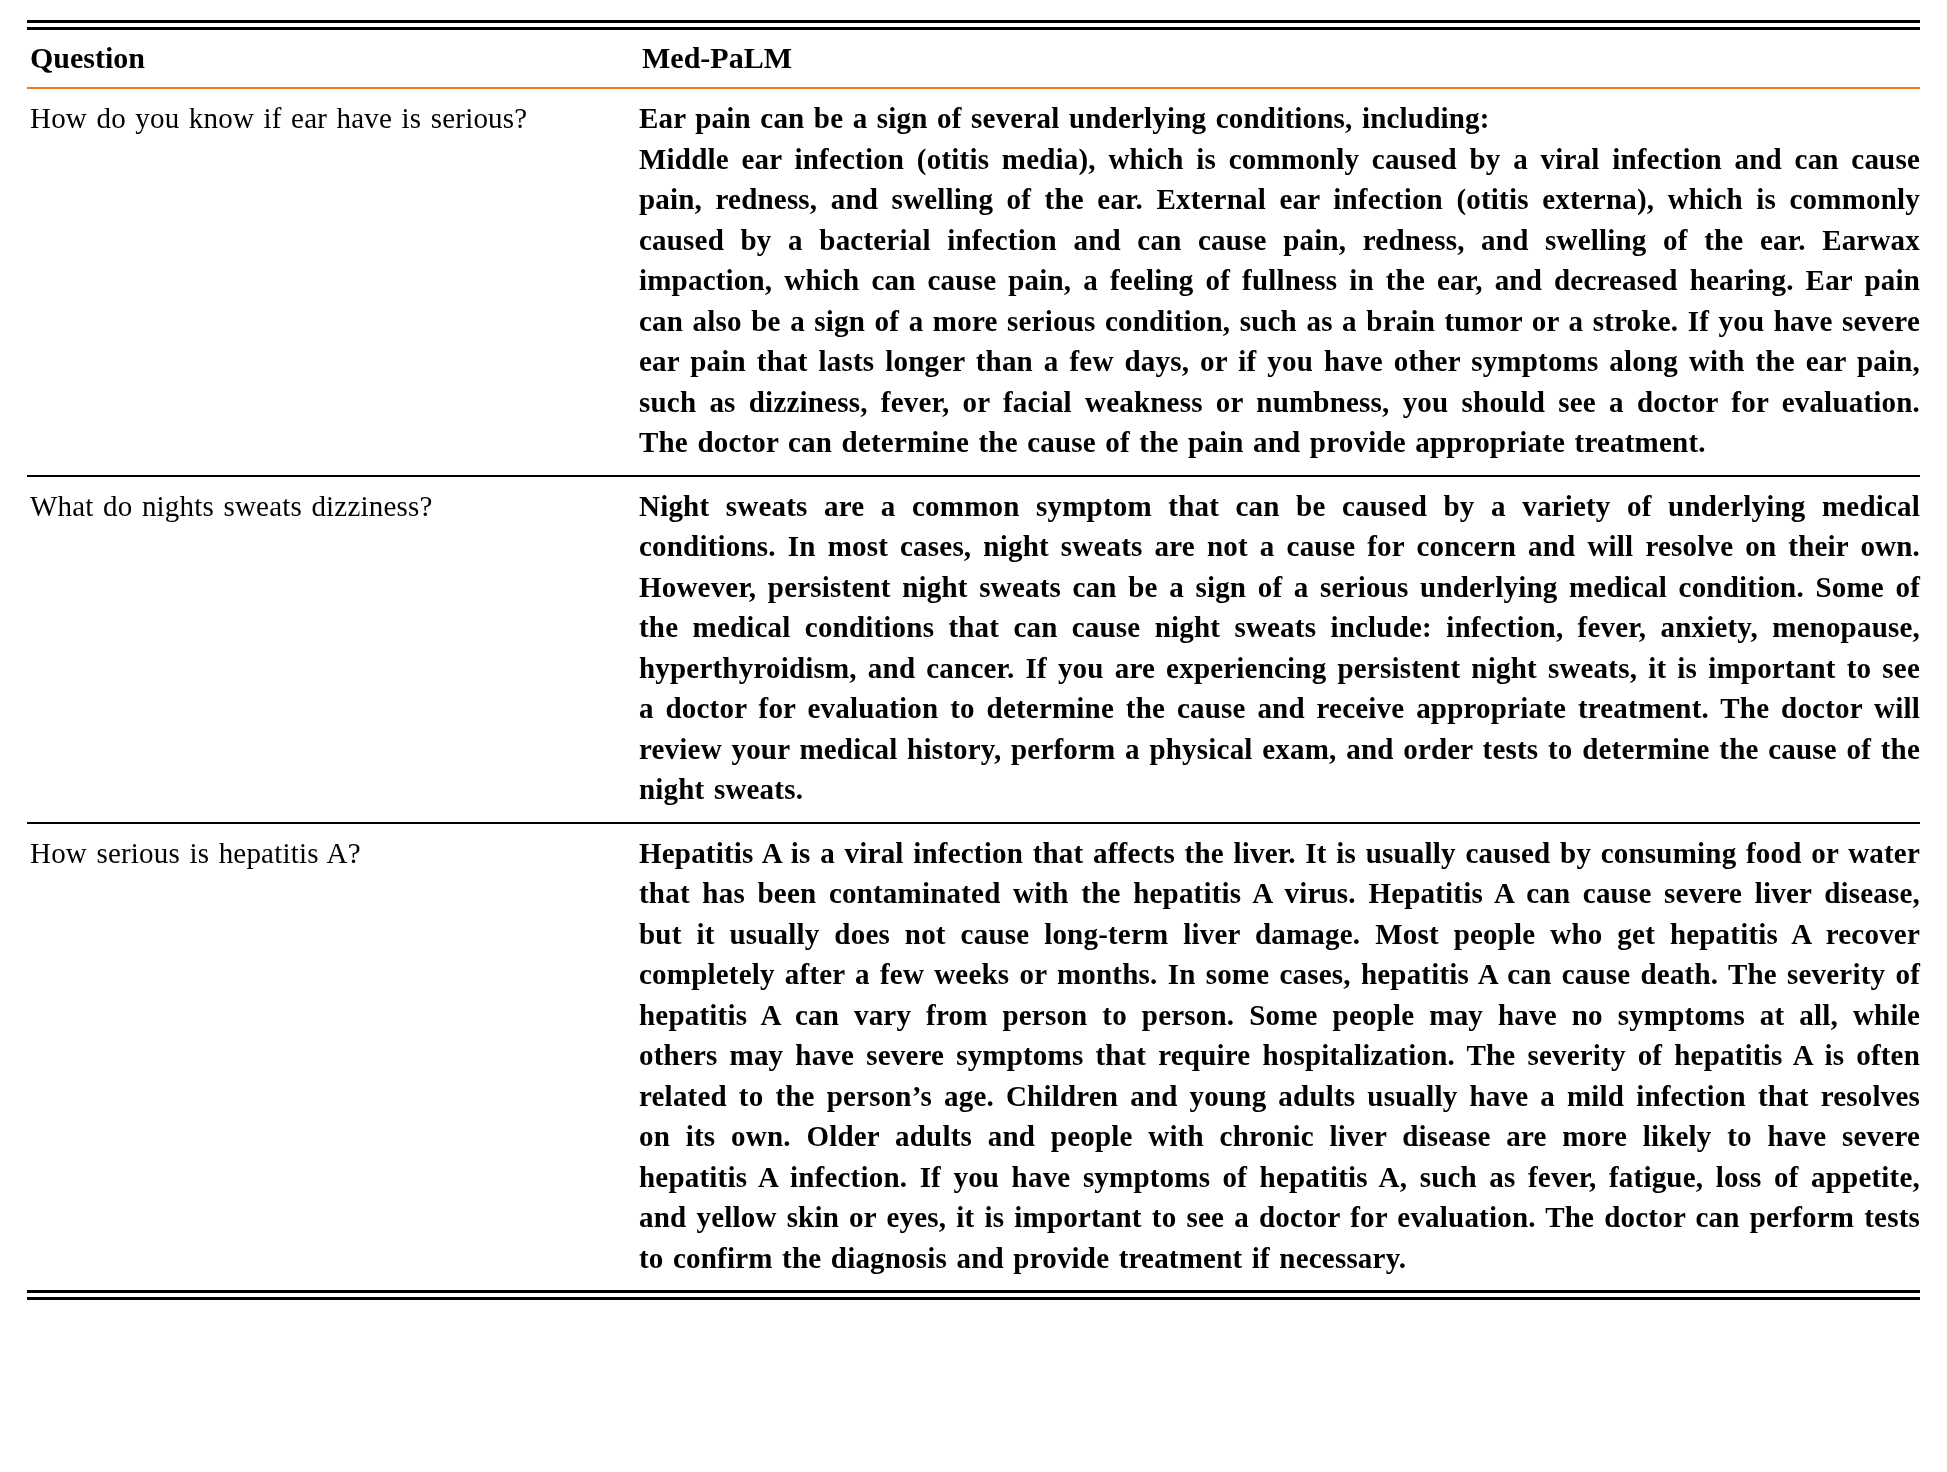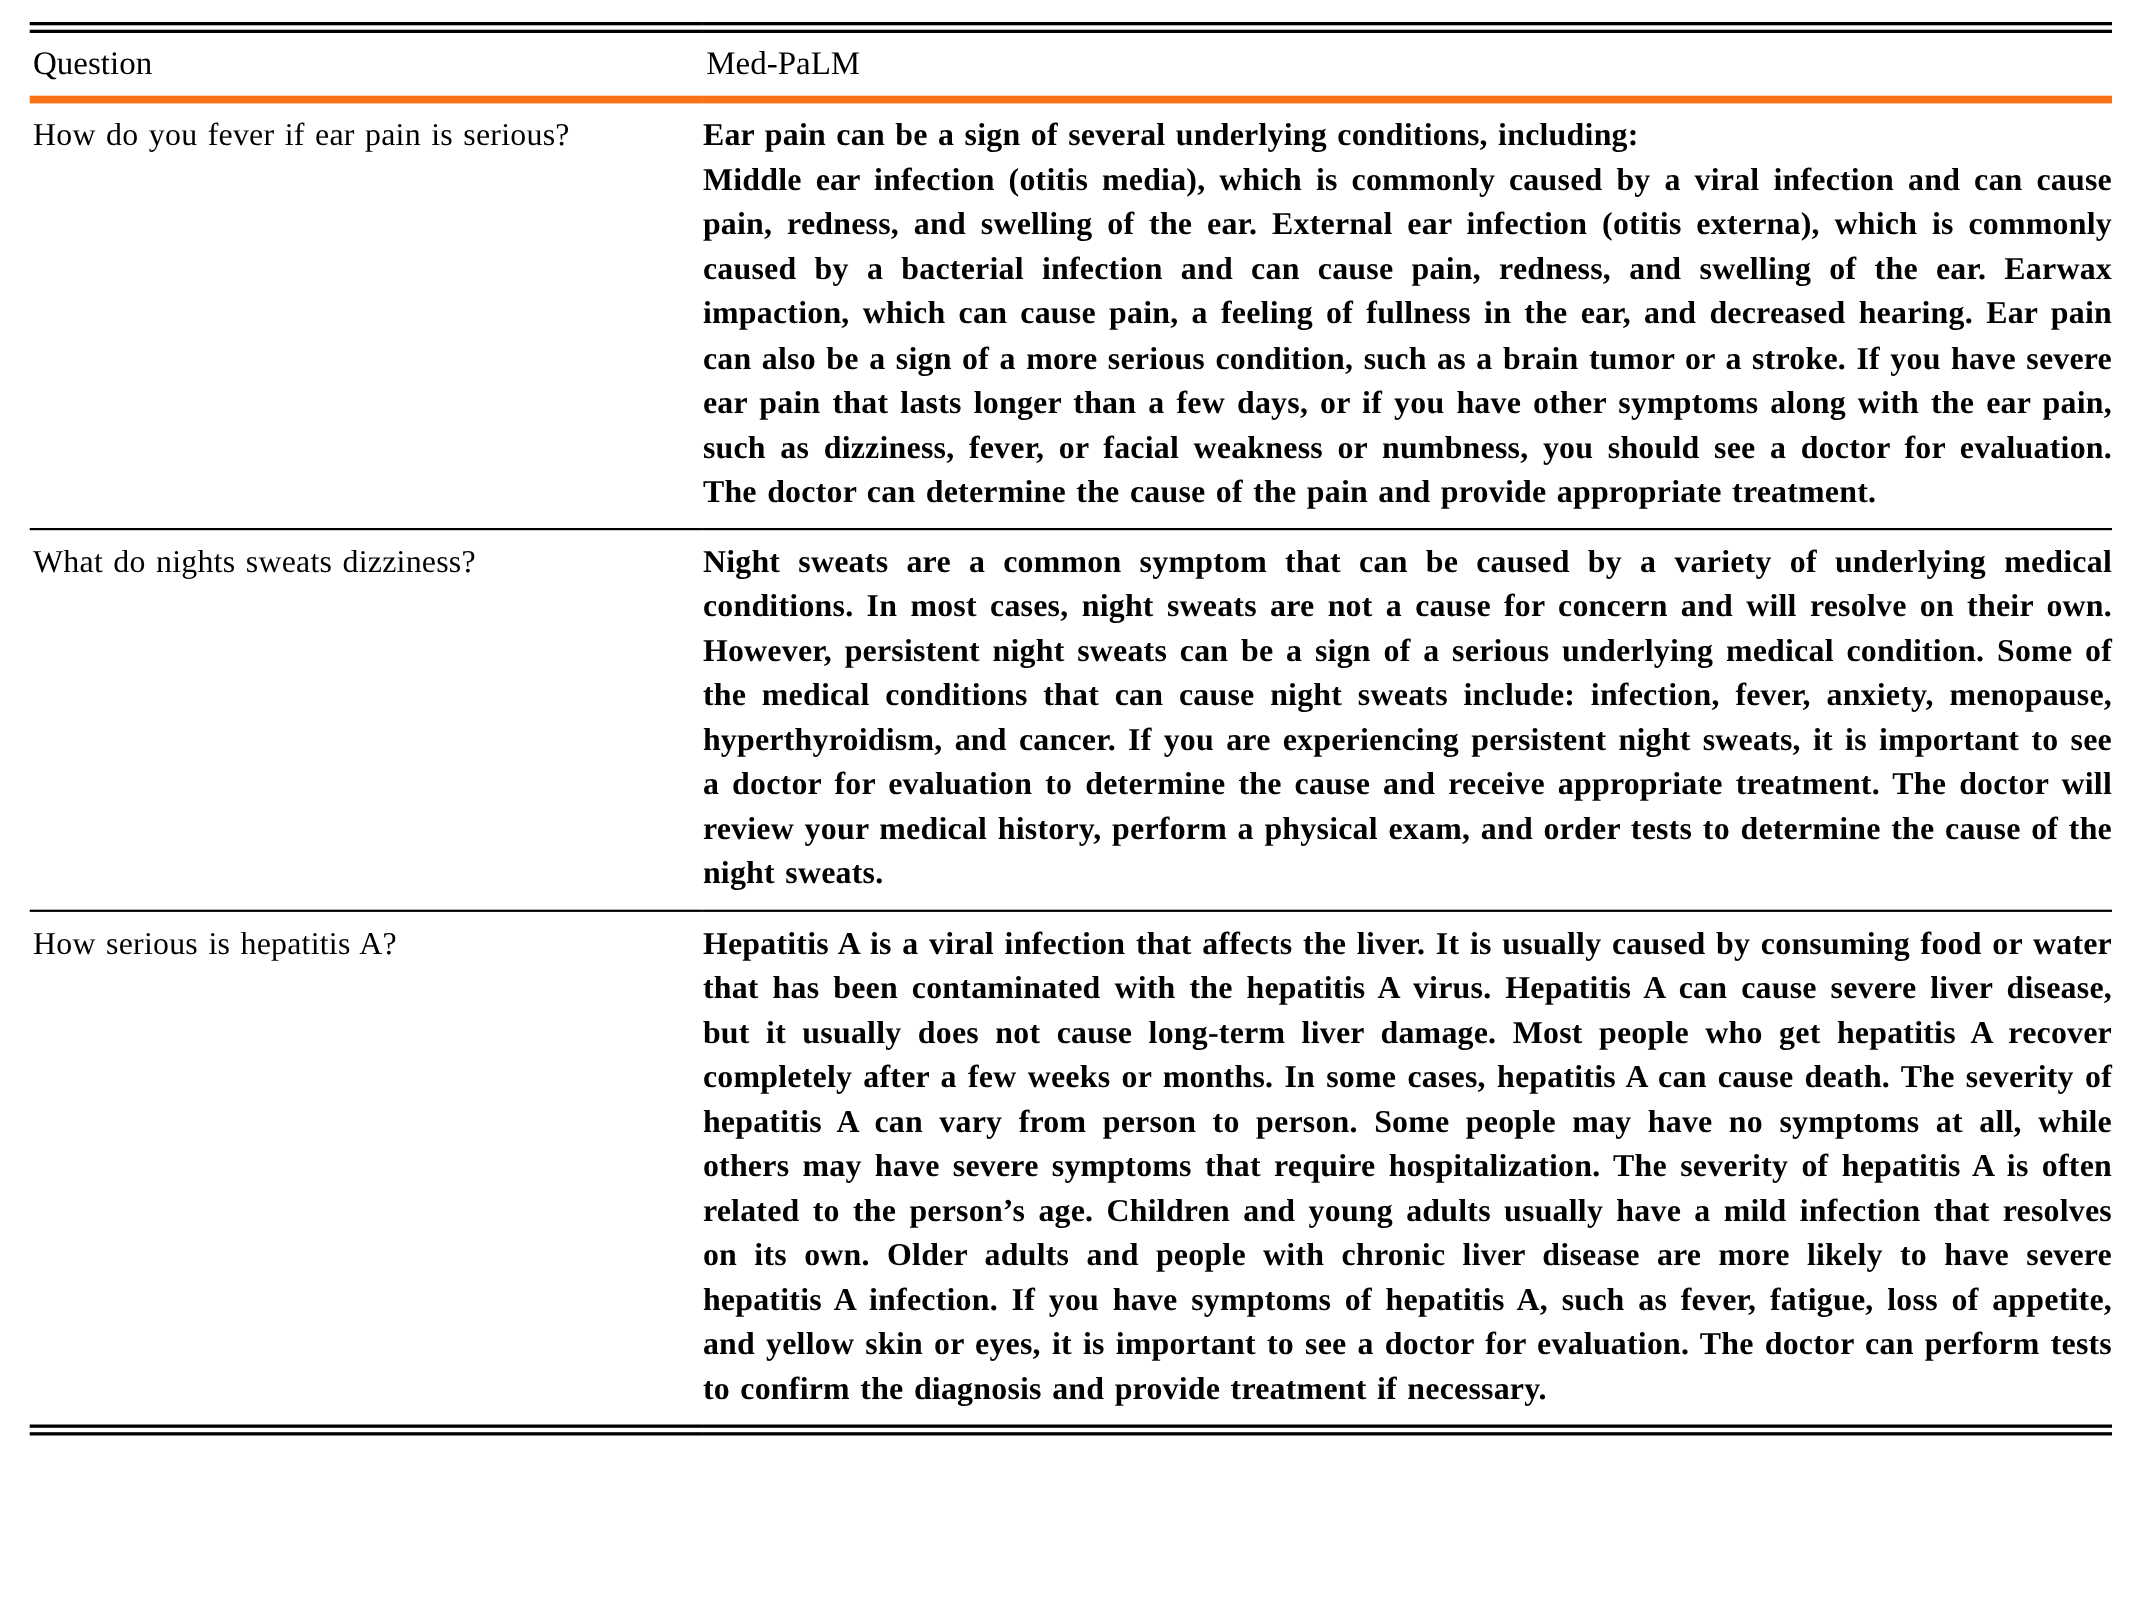--- a/index.html
+++ b/index.html
@@ -23,25 +23,25 @@
     table-layout: fixed;
     border-top: 10px double #000000;
     border-bottom: 10px double #000000;
   }
   col.col-question { width: 612px; }
   col.col-answer   { width: auto;  }
 
   thead th {
     text-align: left;
     vertical-align: top;
-    font-weight: normal;
+    font-weight: bold;
     font-size: 30px;
     line-height: 40px;
     padding: 8px 0 9px 3px;
-    border-bottom: 7px solid #f97316;
+    border-bottom: 2px solid #f97316;
   }
   tbody tr + tr td {
     border-top: 2px solid #000000;
   }
   tbody td {
     vertical-align: top;
     font-size: 29px;
     line-height: 40.5px;
     padding: 9px 0 12px 3px;
   }
@@ -72,21 +72,21 @@
       <col class="col-answer">
     </colgroup>
     <thead>
       <tr>
         <th>Question</th>
         <th>Med-PaLM</th>
       </tr>
     </thead>
     <tbody>
       <tr>
-        <td class="question-cell">How do you fever if ear pain is serious?</td>
+        <td class="question-cell">How do you know if ear have is serious?</td>
         <td class="answer-cell">
           <p>Ear pain can be a sign of several underlying conditions, including:</p>
           <p>Middle ear infection (otitis media), which is commonly caused by a viral infection and can cause pain, redness, and swelling of the ear. External ear infection (otitis externa), which is commonly caused by a bacterial infection and can cause pain, redness, and swelling of the ear. Earwax impaction, which can cause pain, a feeling of fullness in the ear, and decreased hearing. Ear pain can also be a sign of a more serious condition, such as a brain tumor or a stroke. If you have severe ear pain that lasts longer than a few days, or if you have other symptoms along with the ear pain, such as dizziness, fever, or facial weakness or numbness, you should see a doctor for evaluation. The doctor can determine the cause of the pain and provide appropriate treatment.</p>
         </td>
       </tr>
       <tr>
         <td class="question-cell">What do nights sweats dizziness?</td>
         <td class="answer-cell">
           <p>Night sweats are a common symptom that can be caused by a variety of underlying medical conditions. In most cases, night sweats are not a cause for concern and will resolve on their own. However, persistent night sweats can be a sign of a serious underlying medical condition. Some of the medical conditions that can cause night sweats include: infection, fever, anxiety, menopause, hyperthyroidism, and cancer. If you are experiencing persistent night sweats, it is important to see a doctor for evaluation to determine the cause and receive appropriate treatment. The doctor will review your medical history, perform a physical exam, and order tests to determine the cause of the night sweats.</p>
         </td>

